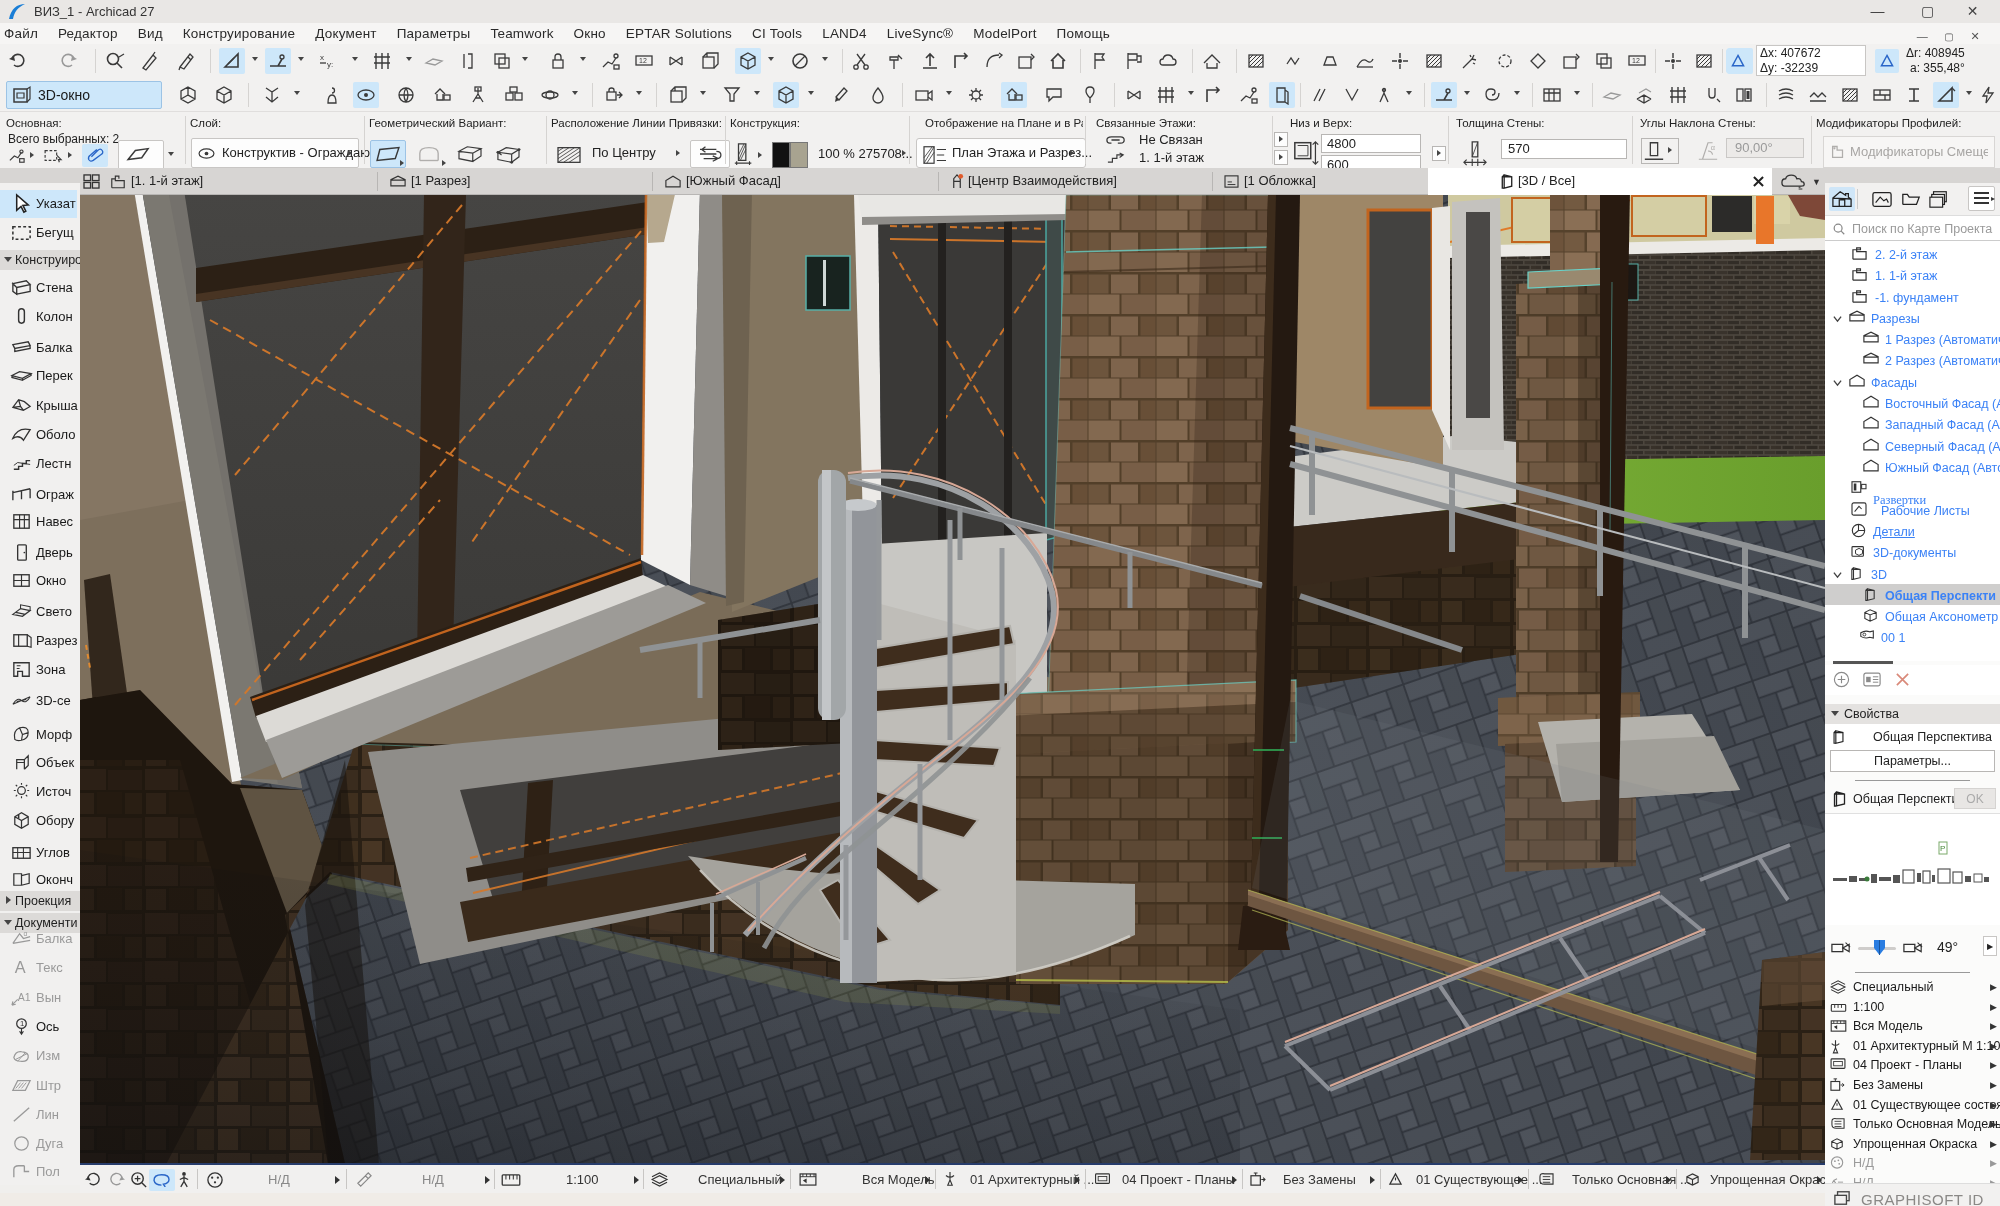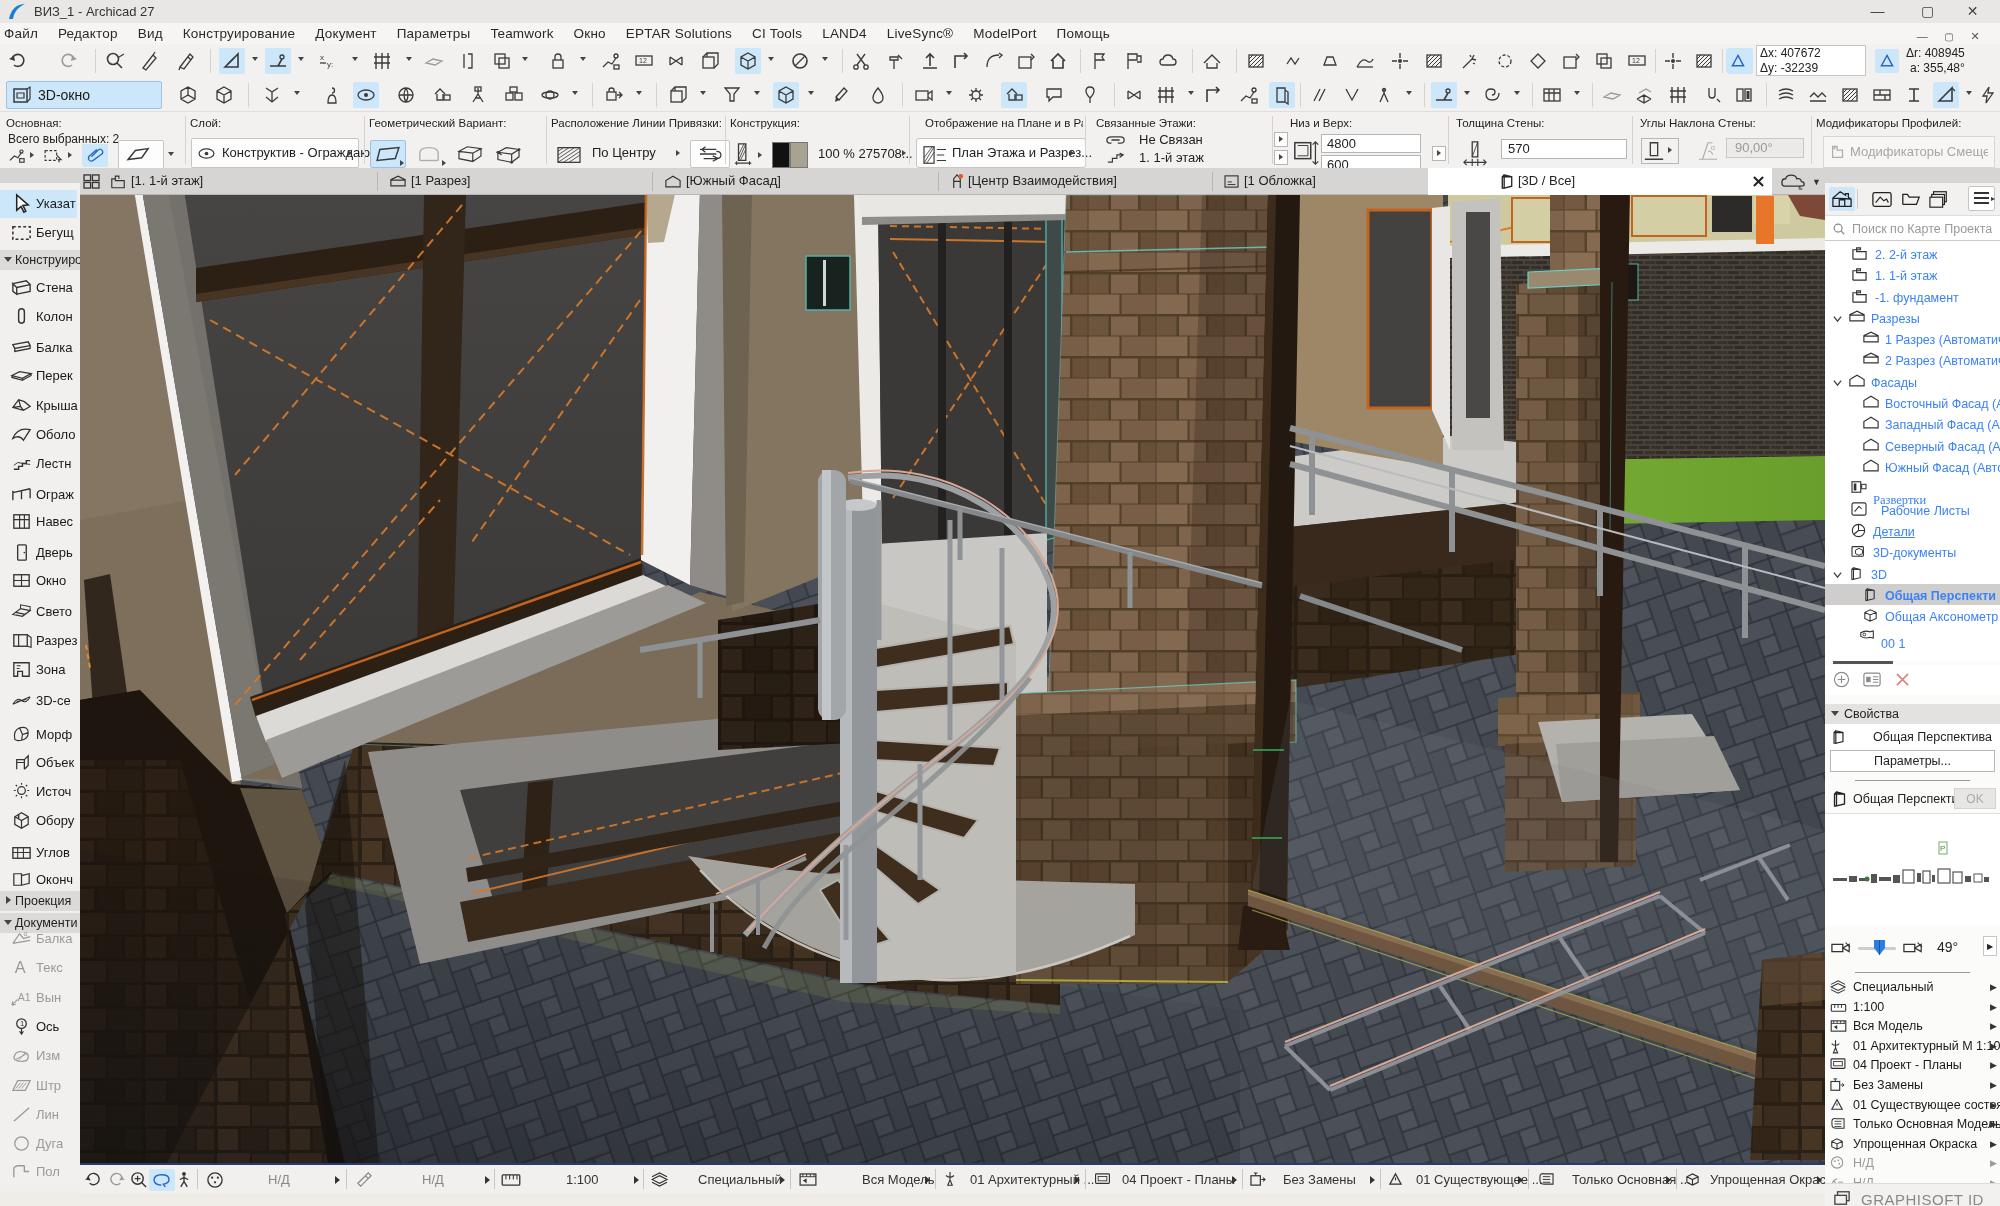--- a/index.html
+++ b/index.html
@@ -1413,21 +1413,21 @@
         <svg width="15" height="14" viewBox="0 0 17 16" style="left:38px">
           <path d="M2 5 L8 2 L15 5 L15 12 L8 15 L2 12 Z M2 5 L8 8 L15 5 M8 8 L8 15" fill="none" stroke="#333" stroke-width="1.2"></path>
         </svg>
         <span style="position:absolute;left:60px;top:2px;">Общая Аксонометр</span>
       </div>
 <div class="trow" style="top:385px;">
         <svg width="17" height="12" viewBox="0 0 19 13" style="left:34px">
           <path d="M2 4 Q7 1 12 3 L16 2 L16 10 L12 9 Q7 11 2 8 Z" fill="none" stroke="#333" stroke-width="1.2"></path>
           <circle cx="6" cy="6" r="1.6" fill="none" stroke="#333"></circle>
         </svg>
-        <span style="position:absolute;left:56px;top:8px;text-align:right;">00 1</span>
+        <span style="position:absolute;left:56px;top:2px;text-align:right;">00 1</span>
       </div>
     </div>
 <div style="position:absolute;left:8px;top:478px;width:60px;height:3px;background:#555;"></div>
 <div style="position:absolute;left:0;top:482px;width:175px;height:30px;background:#fff;">
   <svg width="17" height="17" viewBox="0 0 18 18" style="position:absolute;left:8px;top:6px">
         <circle cx="9" cy="9" r="7.5" fill="none" stroke="#8a8a8a" stroke-width="1.2"></circle>
         <path d="M5 9 L13 9 M9 5 L9 13" stroke="#8a8a8a" stroke-width="1.2"></path>
       </svg>
   <svg width="18" height="15" viewBox="0 0 20 16" style="position:absolute;left:38px;top:7px">
         <rect x="1" y="1" width="18" height="14" rx="2" fill="none" stroke="#8a8a8a" stroke-width="1.3"></rect>

